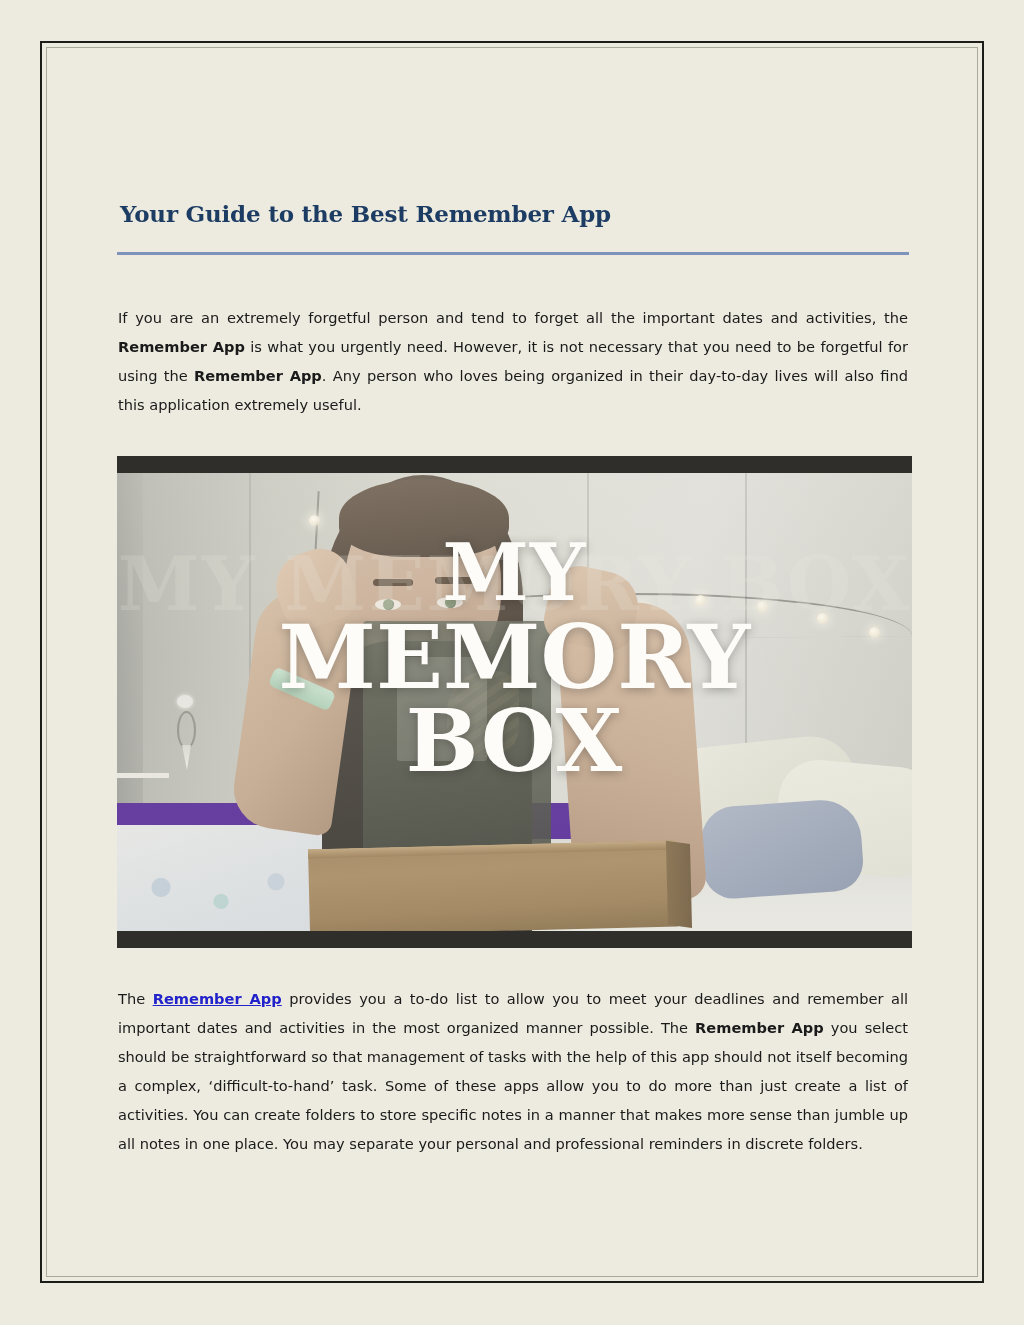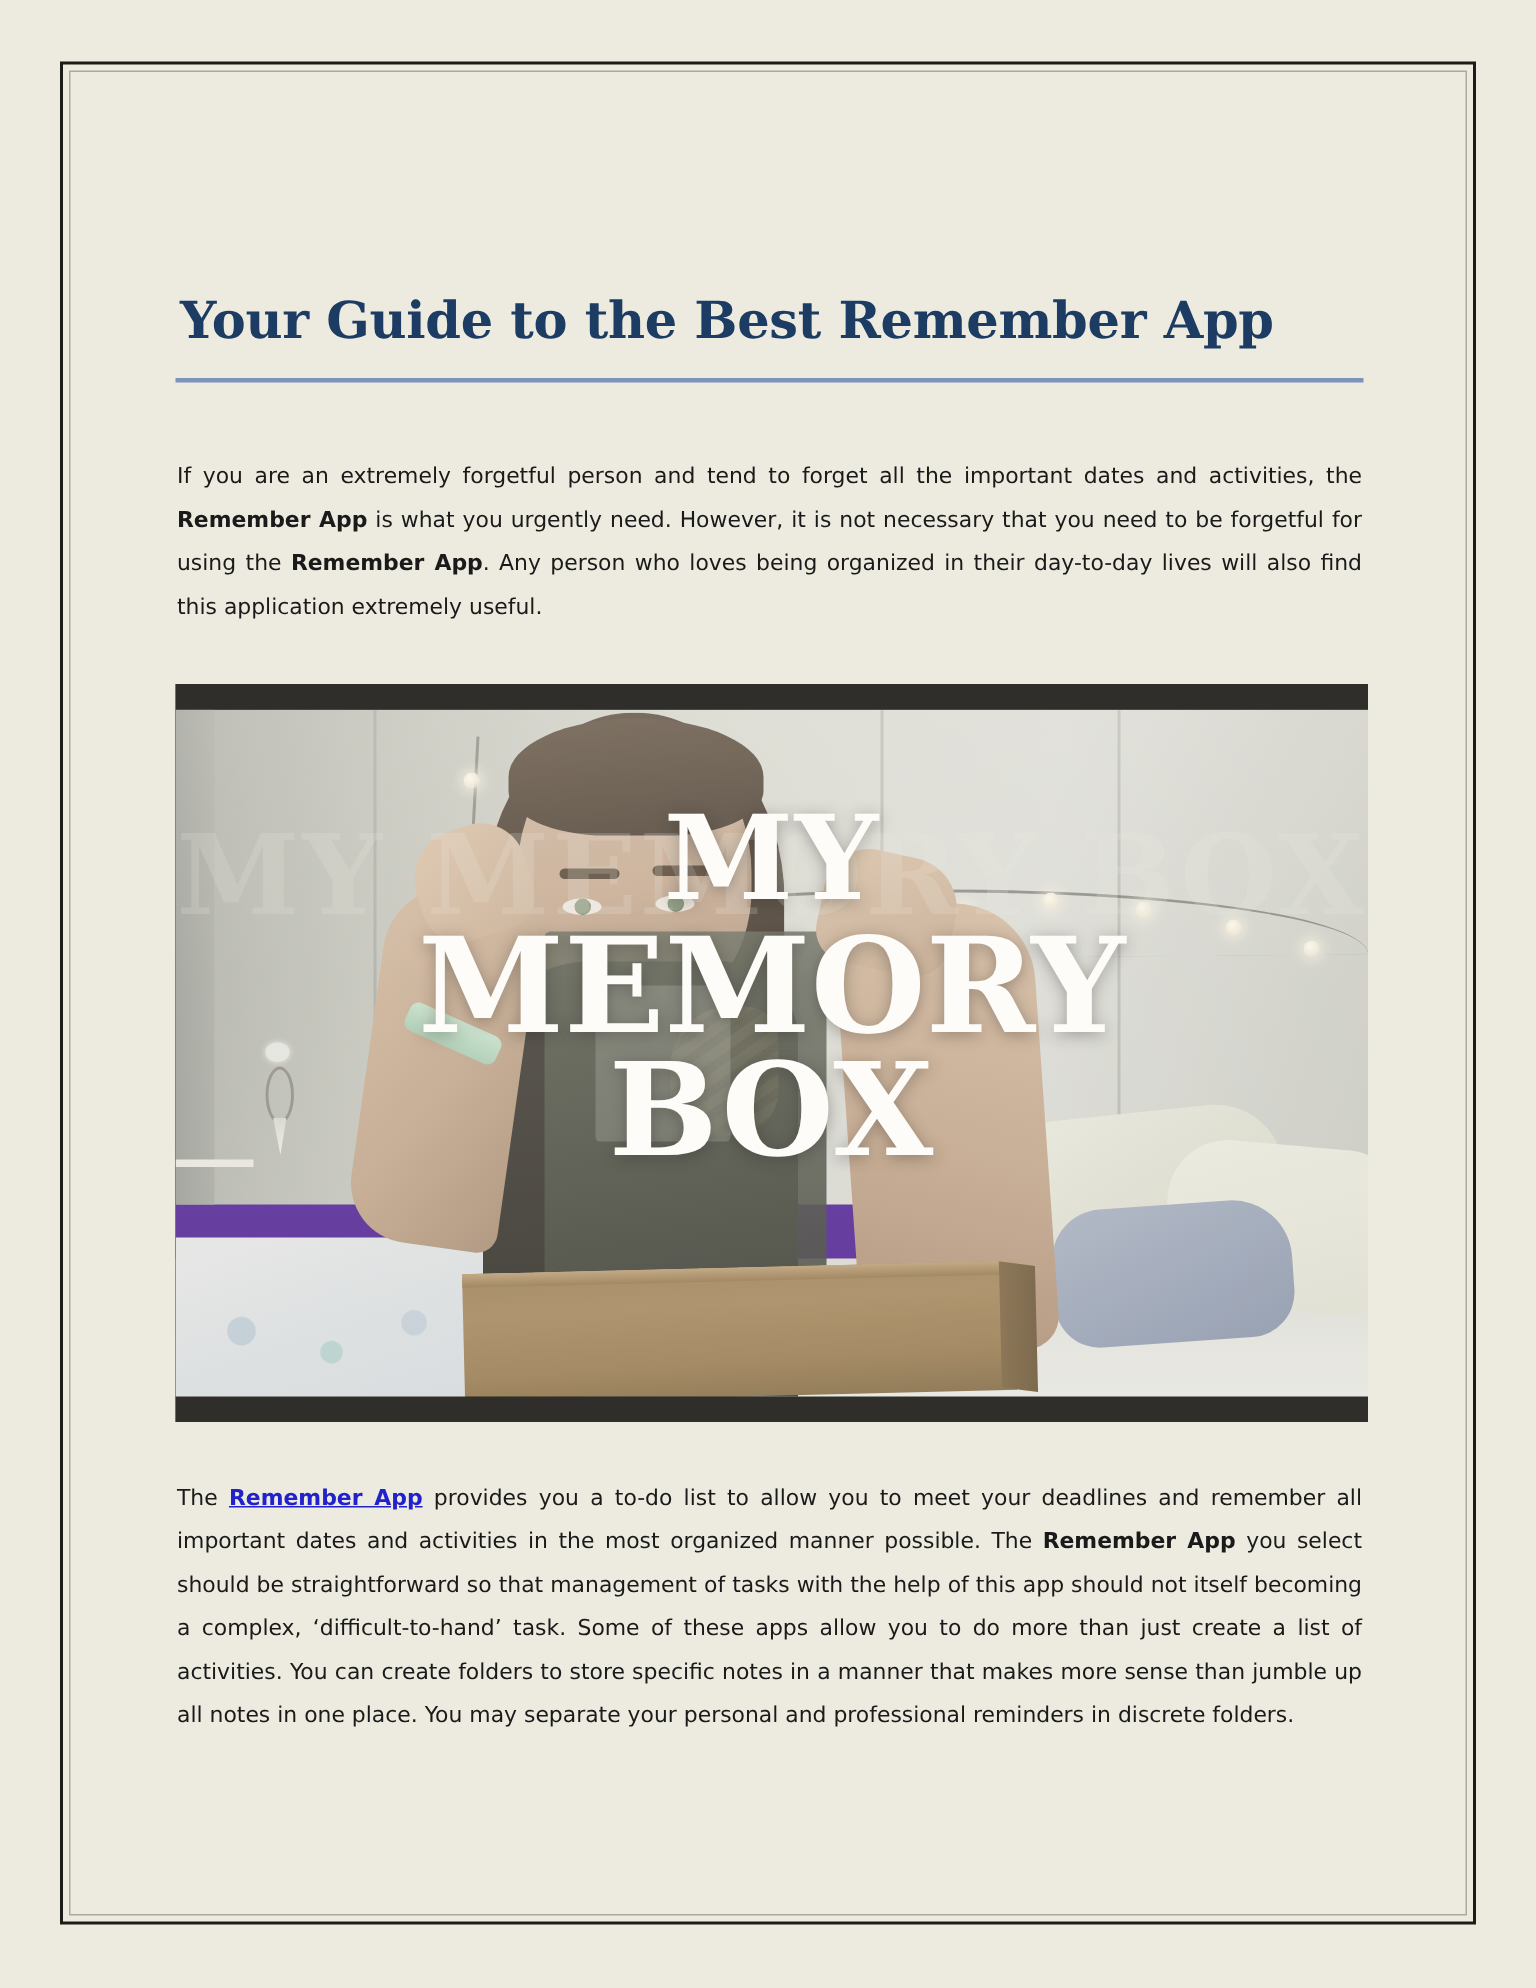--- a/index.html
+++ b/index.html
@@ -47,21 +47,21 @@
     position: absolute;
     left: 117px;
     top: 180px;
     width: 792px;
   }
 
   
   #doc-title {
     font-family: "DejaVu Serif", "Liberation Serif", serif;
     font-weight: bold;
-    font-size: 34px;
+    font-size: 23px;
     line-height: 40px;
     color: #1d3c63;
     letter-spacing: -0.2px;
     margin: 0;
     padding: 14px 0 0 3px;
     white-space: nowrap;
   }
   #title-rule {
     margin-top: 18px;
     height: 3px;

